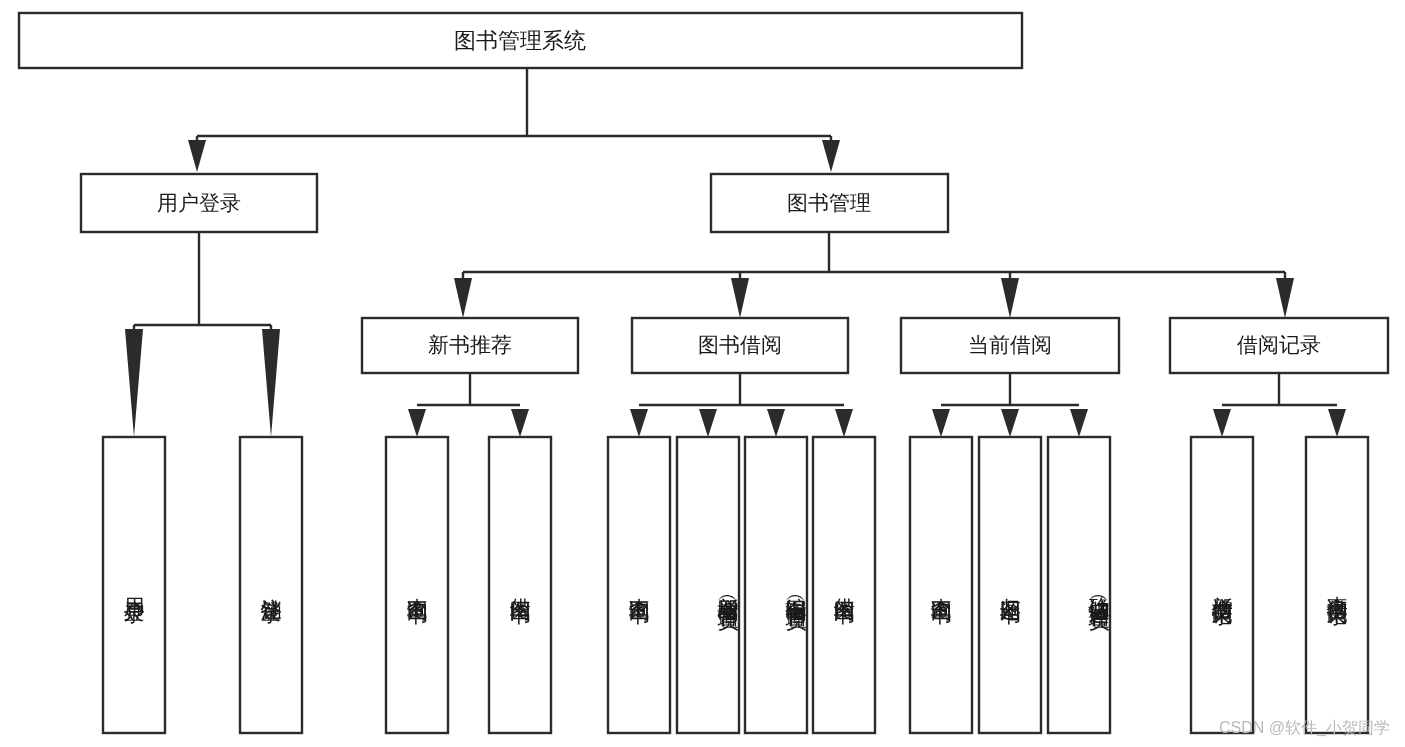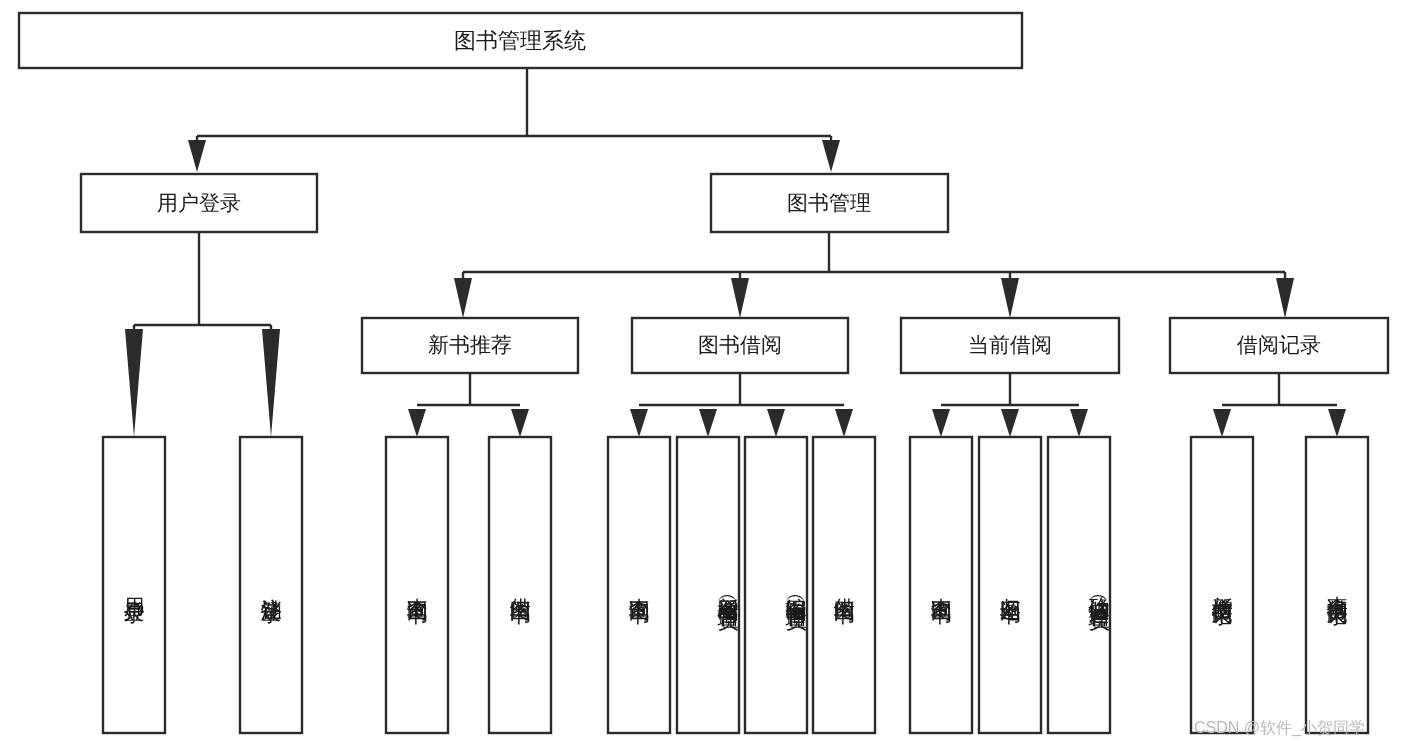--- a/index.html
+++ b/index.html
@@ -73,20 +73,21 @@
     justify-content: center;
     pointer-events: none;
   }
   .watermark {
     position: absolute;
     font-family: "Liberation Sans", "DejaVu Sans", sans-serif;
     font-size: 16px;
     color: #b9b9b9;
     white-space: nowrap;
     user-select: none;
+    padding-left: 25px;
   }
 </style>
 </head>
 <body>
 
 <div id="diagram-root">
 
   <svg class="diagram-canvas" viewBox="0 0 1405 747" xmlns="http://www.w3.org/2000/svg">
 
     <g>

